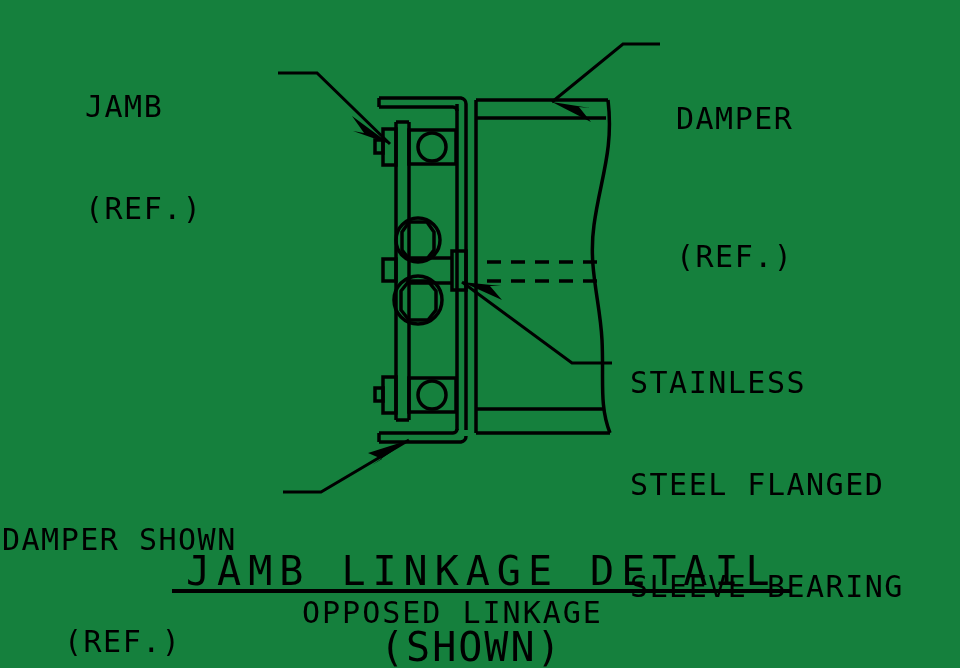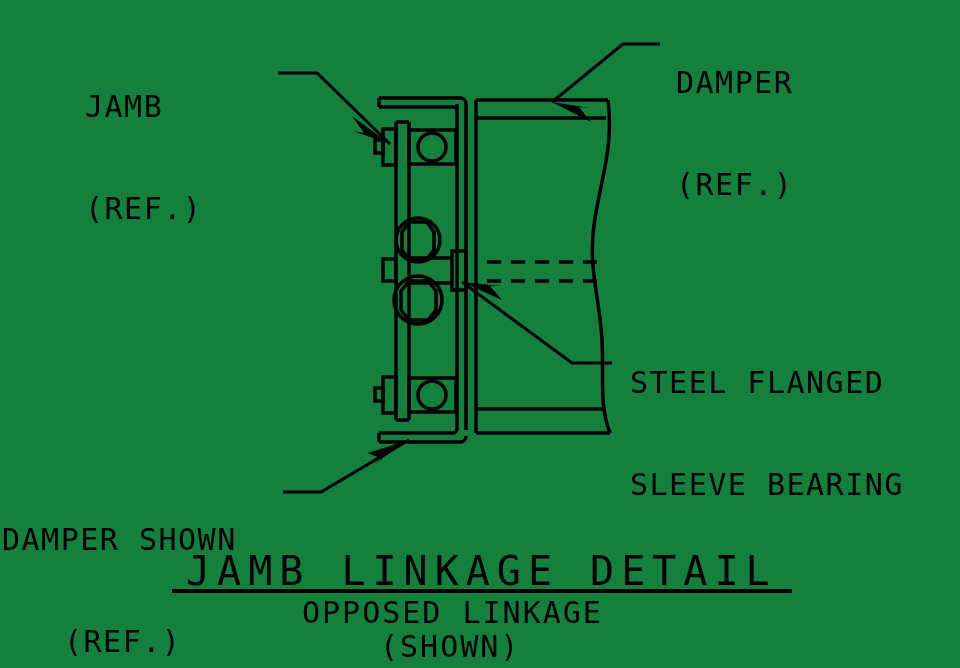--- a/index.html
+++ b/index.html
@@ -36,21 +36,21 @@
   .callout-jamb-linkage {
     left: 85px;
     top: 22px;
     text-align: left;
   }
   .callout-damper-blade {
     left: 676px;
     top: -2px;
     text-align: center;
   }
-  .callout-damper-blade .tline { display: block; }
+  .callout-damper-blade .tline { display: block; margin-top: 36px; }
   .callout-bearing {
     left: 630px;
     top: 298px;
     text-align: left;
   }
   .callout-damper-jamb {
     left: 2px;
     top: 455px;
     text-align: left;
   }
@@ -66,21 +66,21 @@
     left: 302px;
     top: 596px;
     font-size: 30px;
     line-height: 34px;
     letter-spacing: 2px;
     text-align: center;
   }
   .title-sub2 {
     left: 380px;
     top: 630px;
-    font-size: 30px;
+    font-size: 40px;
     line-height: 34px;
     letter-spacing: 2px;
   }
   .tline { display: block; }
 </style>
 </head>
 <body>
 
 <div id="page">
 
@@ -189,20 +189,21 @@
     <span class="tline">JAMB</span>
     <span class="tline">(REF.)</span>
   </div>
 
   <div class="cad-text callout-damper-blade">
     <span class="tline">DAMPER</span>
     <span class="tline">(REF.)</span>
   </div>
 
   <div class="cad-text callout-bearing">
+    <span class="tline">STAINLESS</span>
     <span class="tline">STEEL FLANGED</span>
     <span class="tline">SLEEVE BEARING</span>
     
   </div>
 
   <div class="cad-text callout-damper-jamb">
     <span class="tline">DAMPER SHOWN</span>
     <span class="tline tline2">(REF.)</span>
   </div>
 

